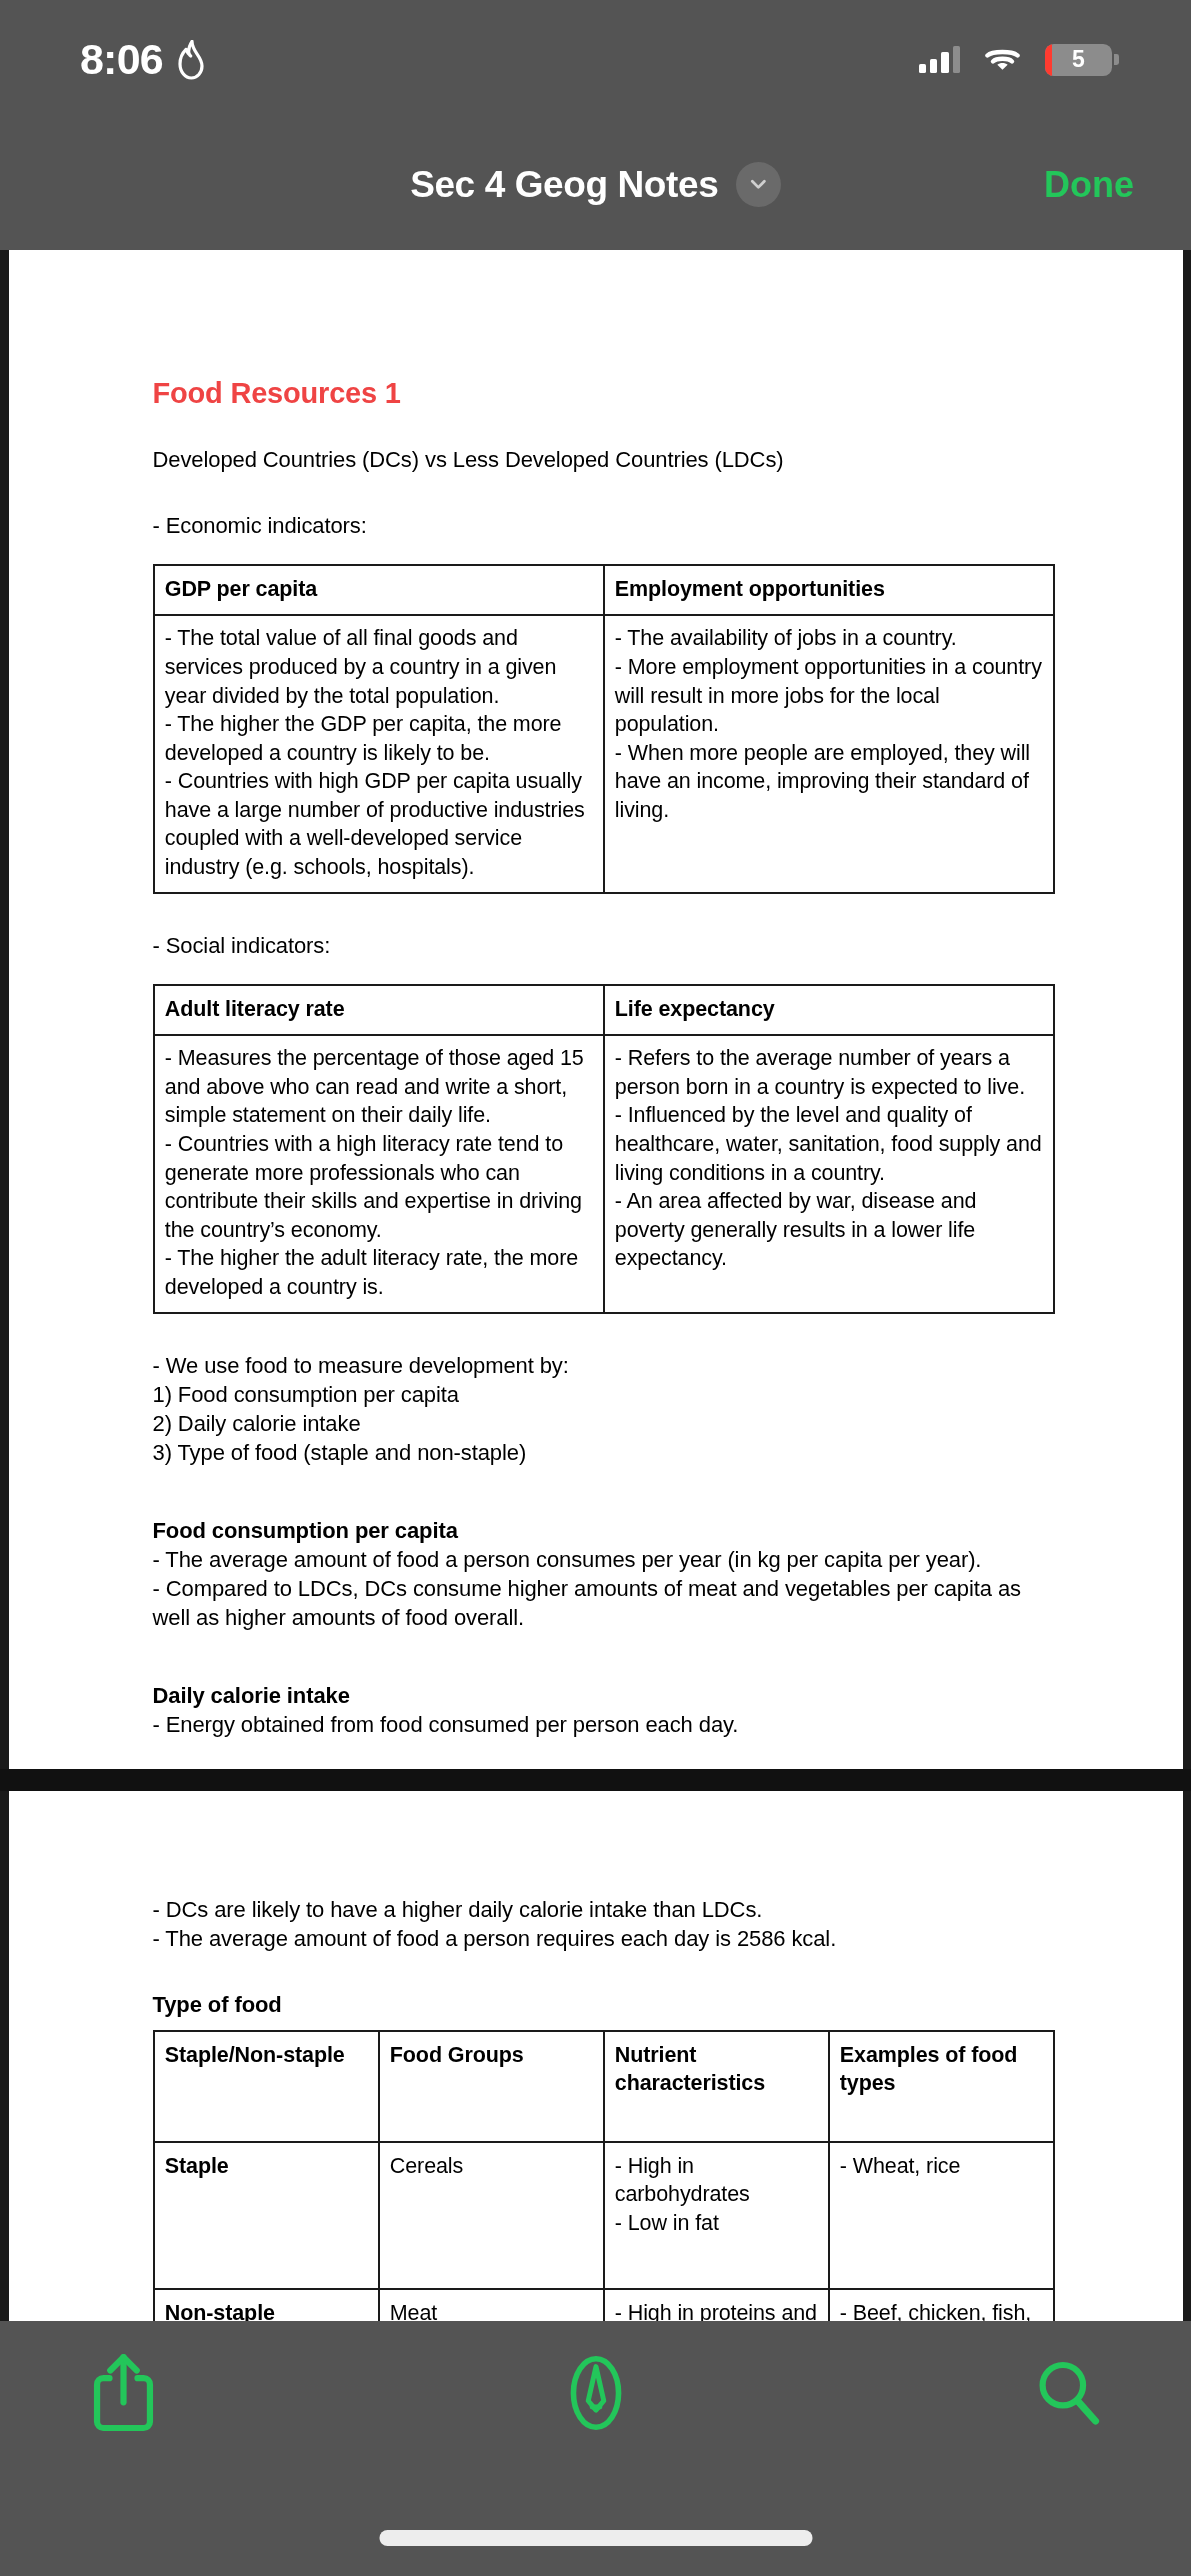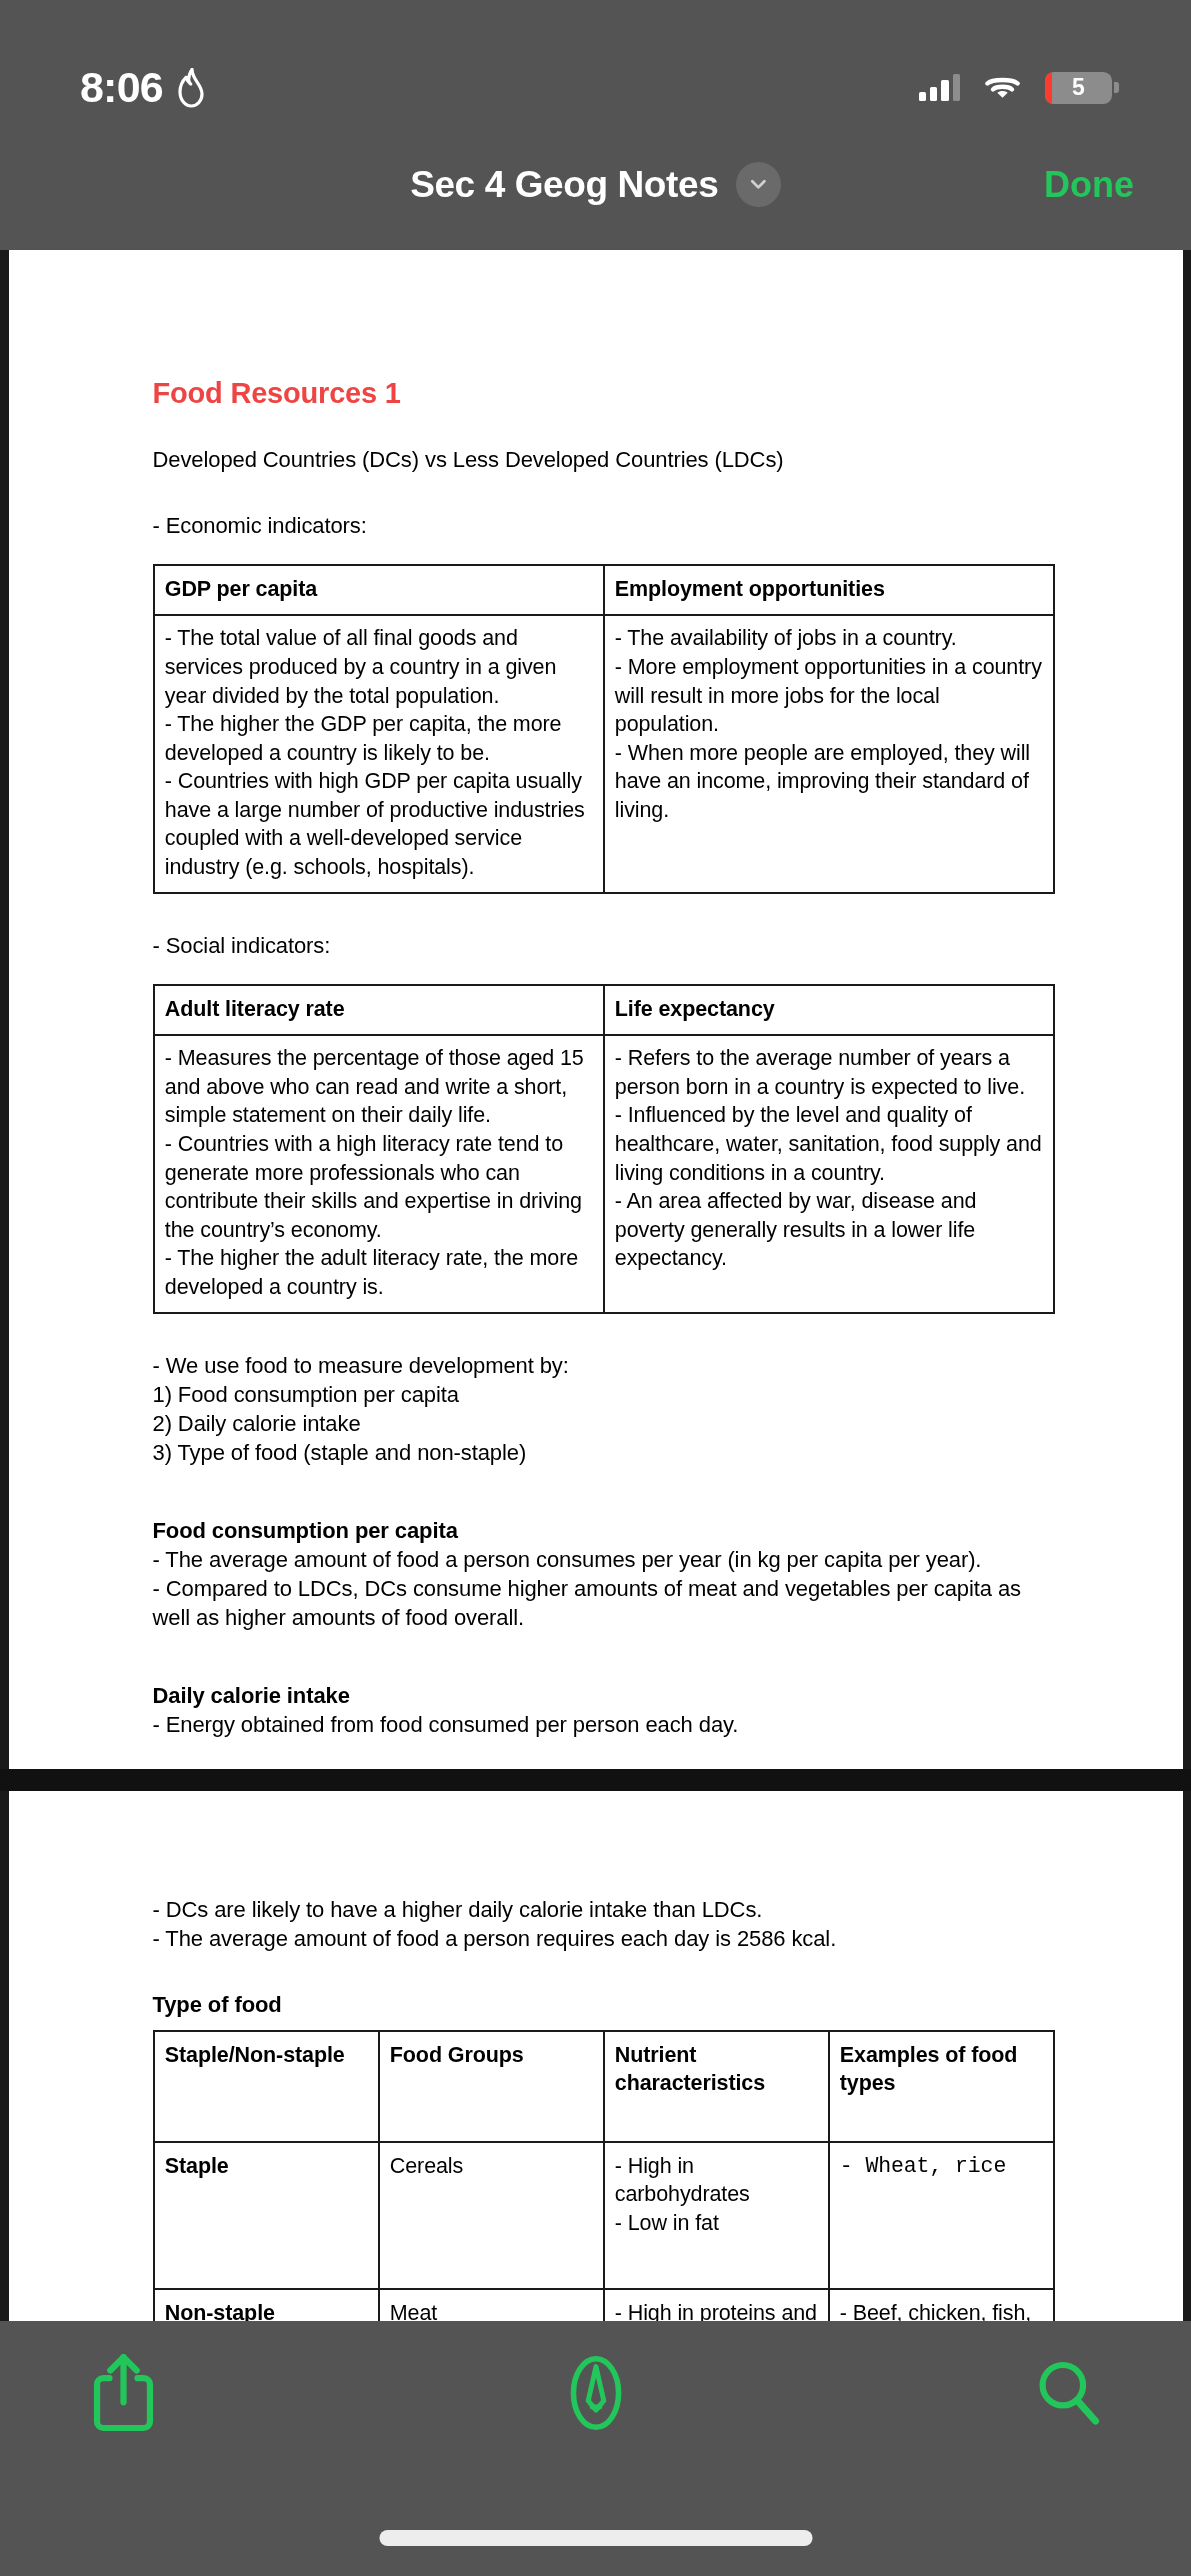--- a/index.html
+++ b/index.html
@@ -15,21 +15,20 @@
     background: #545454;
   }
 
   
   .status-bar {
     position: absolute; top: 0; left: 0;
     width: 1191px; height: 119px;
     display: flex; align-items: center;
     justify-content: space-between;
     padding: 0 72px 0 80px;
-    margin-top: 28px;
   }
   .status-left { display: flex; align-items: center; gap: 11px; }
   .status-time {
     color: #ffffff; font-size: 43px; font-weight: bold;
     letter-spacing: -0.8px;
   }
   .flame-icon { width: 32px; height: 40px; display: block; }
   .status-right { display: flex; align-items: center; gap: 24px; }
   .signal-bars { display: flex; align-items: flex-end; gap: 4px; height: 27px; }
   .signal-bars i { display: block; width: 7.2px; background: #ffffff; border-radius: 1.6px; }
@@ -310,21 +309,21 @@
             <td class="hd">Staple/Non-staple</td>
             <td class="hd">Food Groups</td>
             <td class="hd">Nutrient characteristics</td>
             <td class="hd">Examples of food types</td>
           </tr>
           <tr class="row-staple">
             <td class="hd">Staple</td>
             <td>Cereals</td>
             <td style="white-space:pre-line;">- High in carbohydrates
 - Low in fat</td>
-            <td style="white-space:pre-line;font-family:Liberation Mono, monospace;">- Wheat, rice</td>
+            <td style="white-space:pre-line;">- Wheat, rice</td>
           </tr>
           <tr class="row-nonstaple">
             <td class="hd">Non-staple</td>
             <td>Meat</td>
             <td style="white-space:pre-line;">- High in proteins and fats</td>
             <td style="white-space:pre-line;">- Beef, chicken, fish, eggs, dairy products</td>
           </tr>
         </tbody>
           </table>
 

